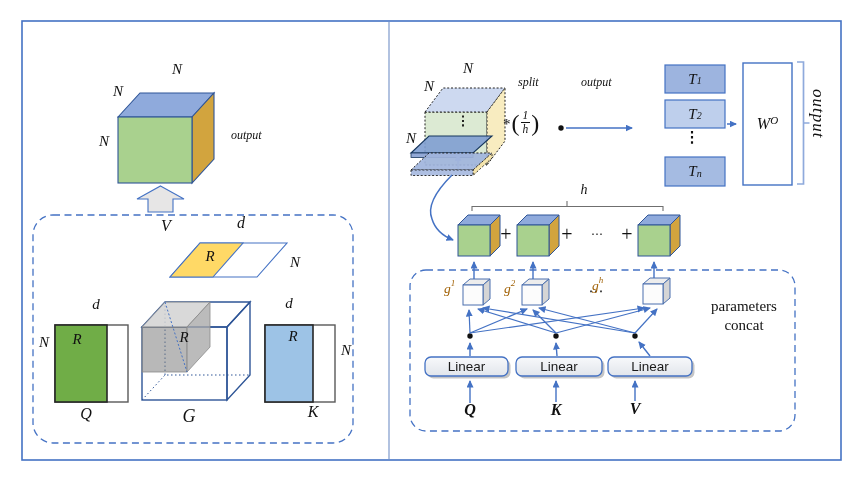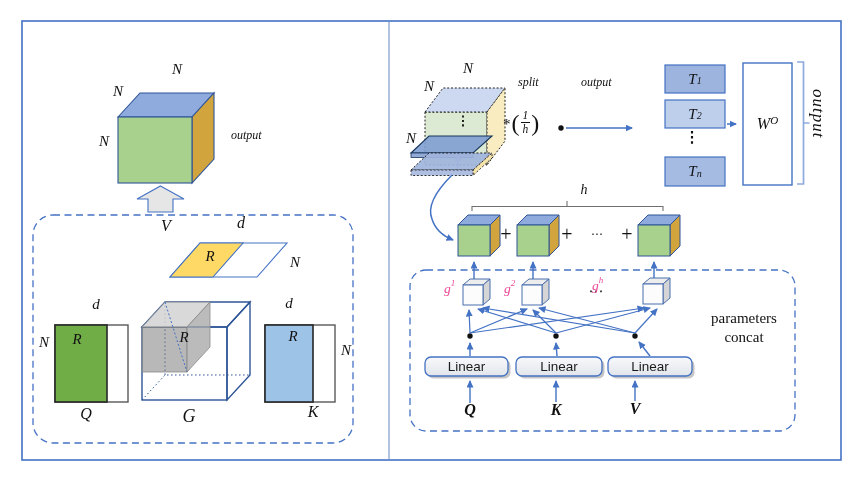--- a/index.html
+++ b/index.html
@@ -11,21 +11,21 @@
   .nc{transform:none;}
   .up{font-style:normal;}
   .s13{font-size:13px;} .s14{font-size:14px;} .s15{font-size:15px;}
   .s16{font-size:16px;} .s17{font-size:12px;text-align:right;} .s18{font-size:18px;} .s20{font-size:20px;}
   .w6{font-weight:600;}
   .boxtxt{position:absolute;display:flex;align-items:center;justify-content:center;
        font-family:"Liberation Serif",serif;font-style:italic;color:#111;}
   .boxtxt sub{font-size:10px;font-style:italic;transform:translateY(2px);line-height:1;}
   .boxtxt sup{font-size:11px;font-style:italic;transform:translateY(-4px);line-height:1;}
   .ghead{position:absolute;font-family:"Liberation Serif",serif;font-style:italic;
-       font-size:13.5px;color:#ec4899;line-height:1;}
+       font-size:13.5px;color:#a16207;line-height:1;}
   .ghead sup{font-size:9px;transform:translateY(-1px);display:inline-block;}
   .linear{font-family:"Liberation Sans",sans-serif;font-style:normal;font-size:13.5px;color:#1a1a1a;border-radius:8px;}
   .vert{position:absolute;writing-mode:vertical-rl;font-family:"Liberation Serif",serif;
        font-style:italic;font-size:17px;color:#111;letter-spacing:1px;}
   .scale{position:absolute;display:flex;align-items:center;font-family:"Liberation Serif",serif;
        color:#111;}
   .scale .ast{font-size:15px;font-style:normal;margin-right:1px;transform:translateY(2px);}
   .scale .par{font-size:24px;font-weight:300;font-style:normal;line-height:1;}
   .scale .frac{display:flex;flex-direction:column;align-items:center;font-style:italic;
        font-size:11.5px;line-height:1.15;margin:0 1px;}
@@ -279,18 +279,18 @@
 </span>
 
 <div class="boxtxt linear" style="left:425px;top:357px;width:83px;height:19px">Linear</div>
 <div class="boxtxt linear" style="left:516px;top:357px;width:86px;height:19px">Linear</div>
 <div class="boxtxt linear" style="left:608px;top:357px;width:84px;height:19px">Linear</div>
 
 <span class="lbl s16 w6" style="left:470px;top:402px">Q</span>
 <span class="lbl s16 w6" style="left:556px;top:402px">K</span>
 <span class="lbl s16 w6" style="left:635px;top:401px">V</span>
 
-<div class="note" style="left:698px;top:309px;width:92px">
+<div class="note" style="left:698px;top:297px;width:92px">
   <div>parameters</div>
   <div>concat</div>
 </div>
 
 </div>
 
 </body></html>

